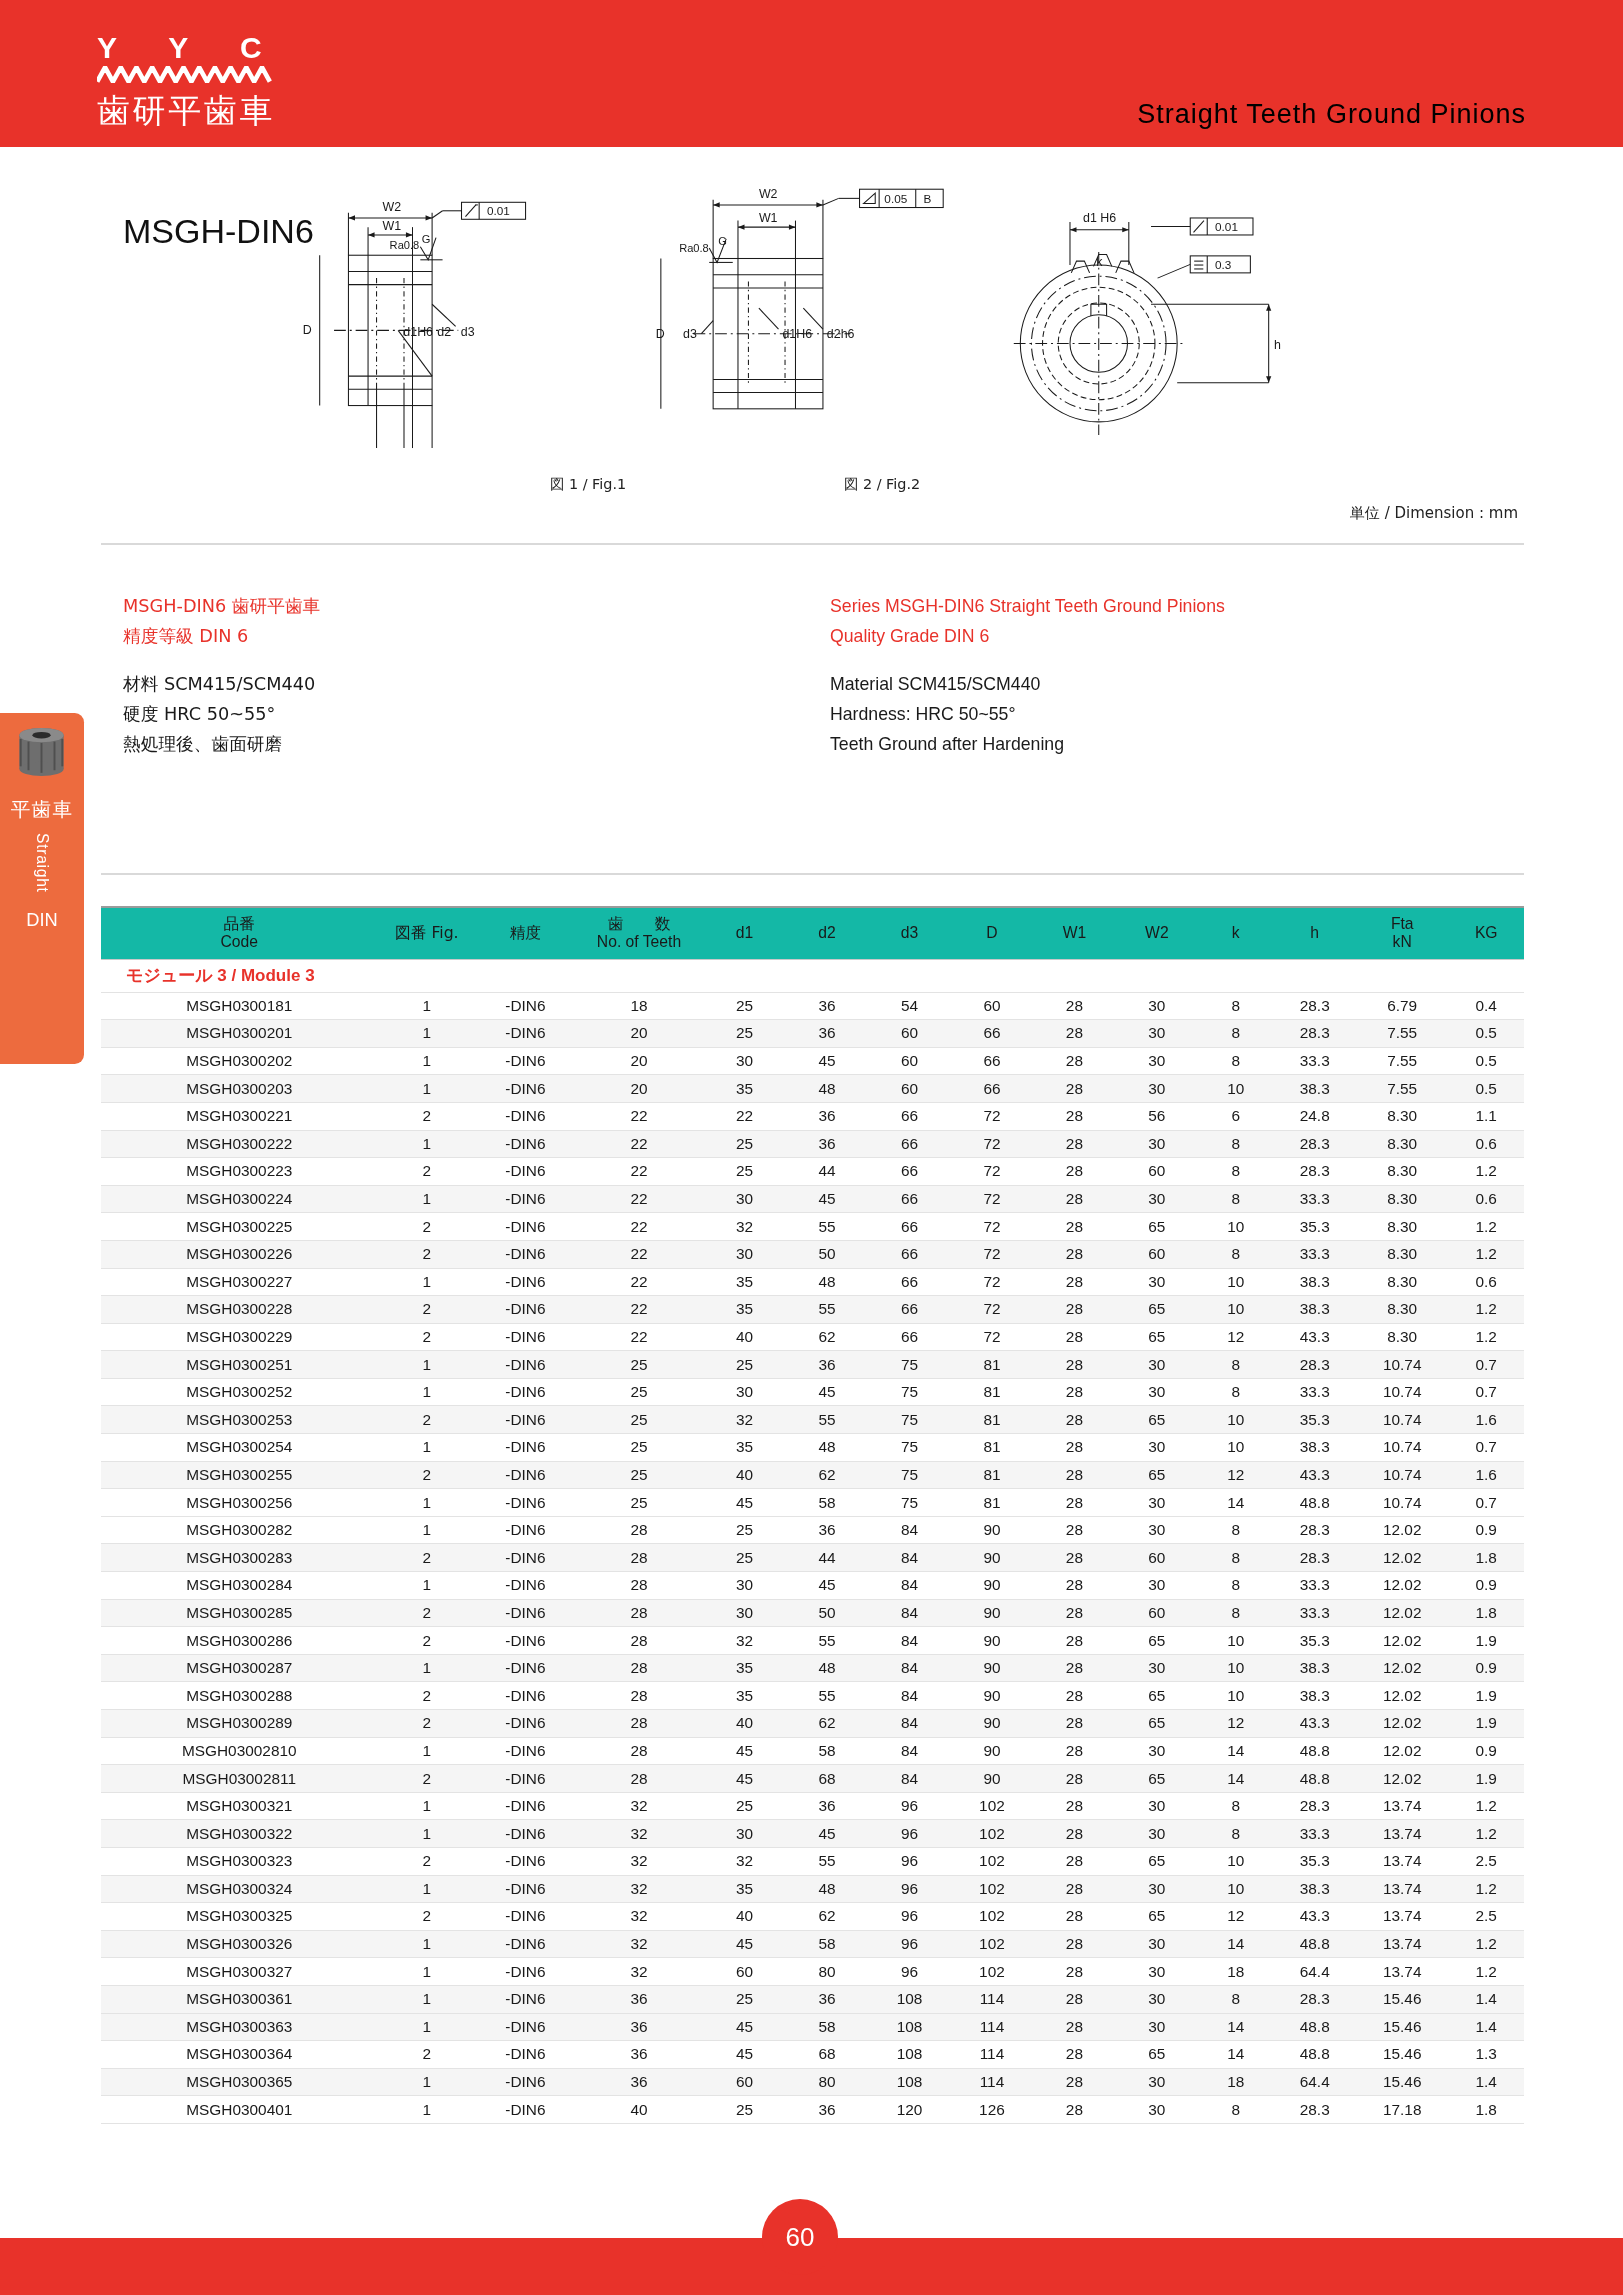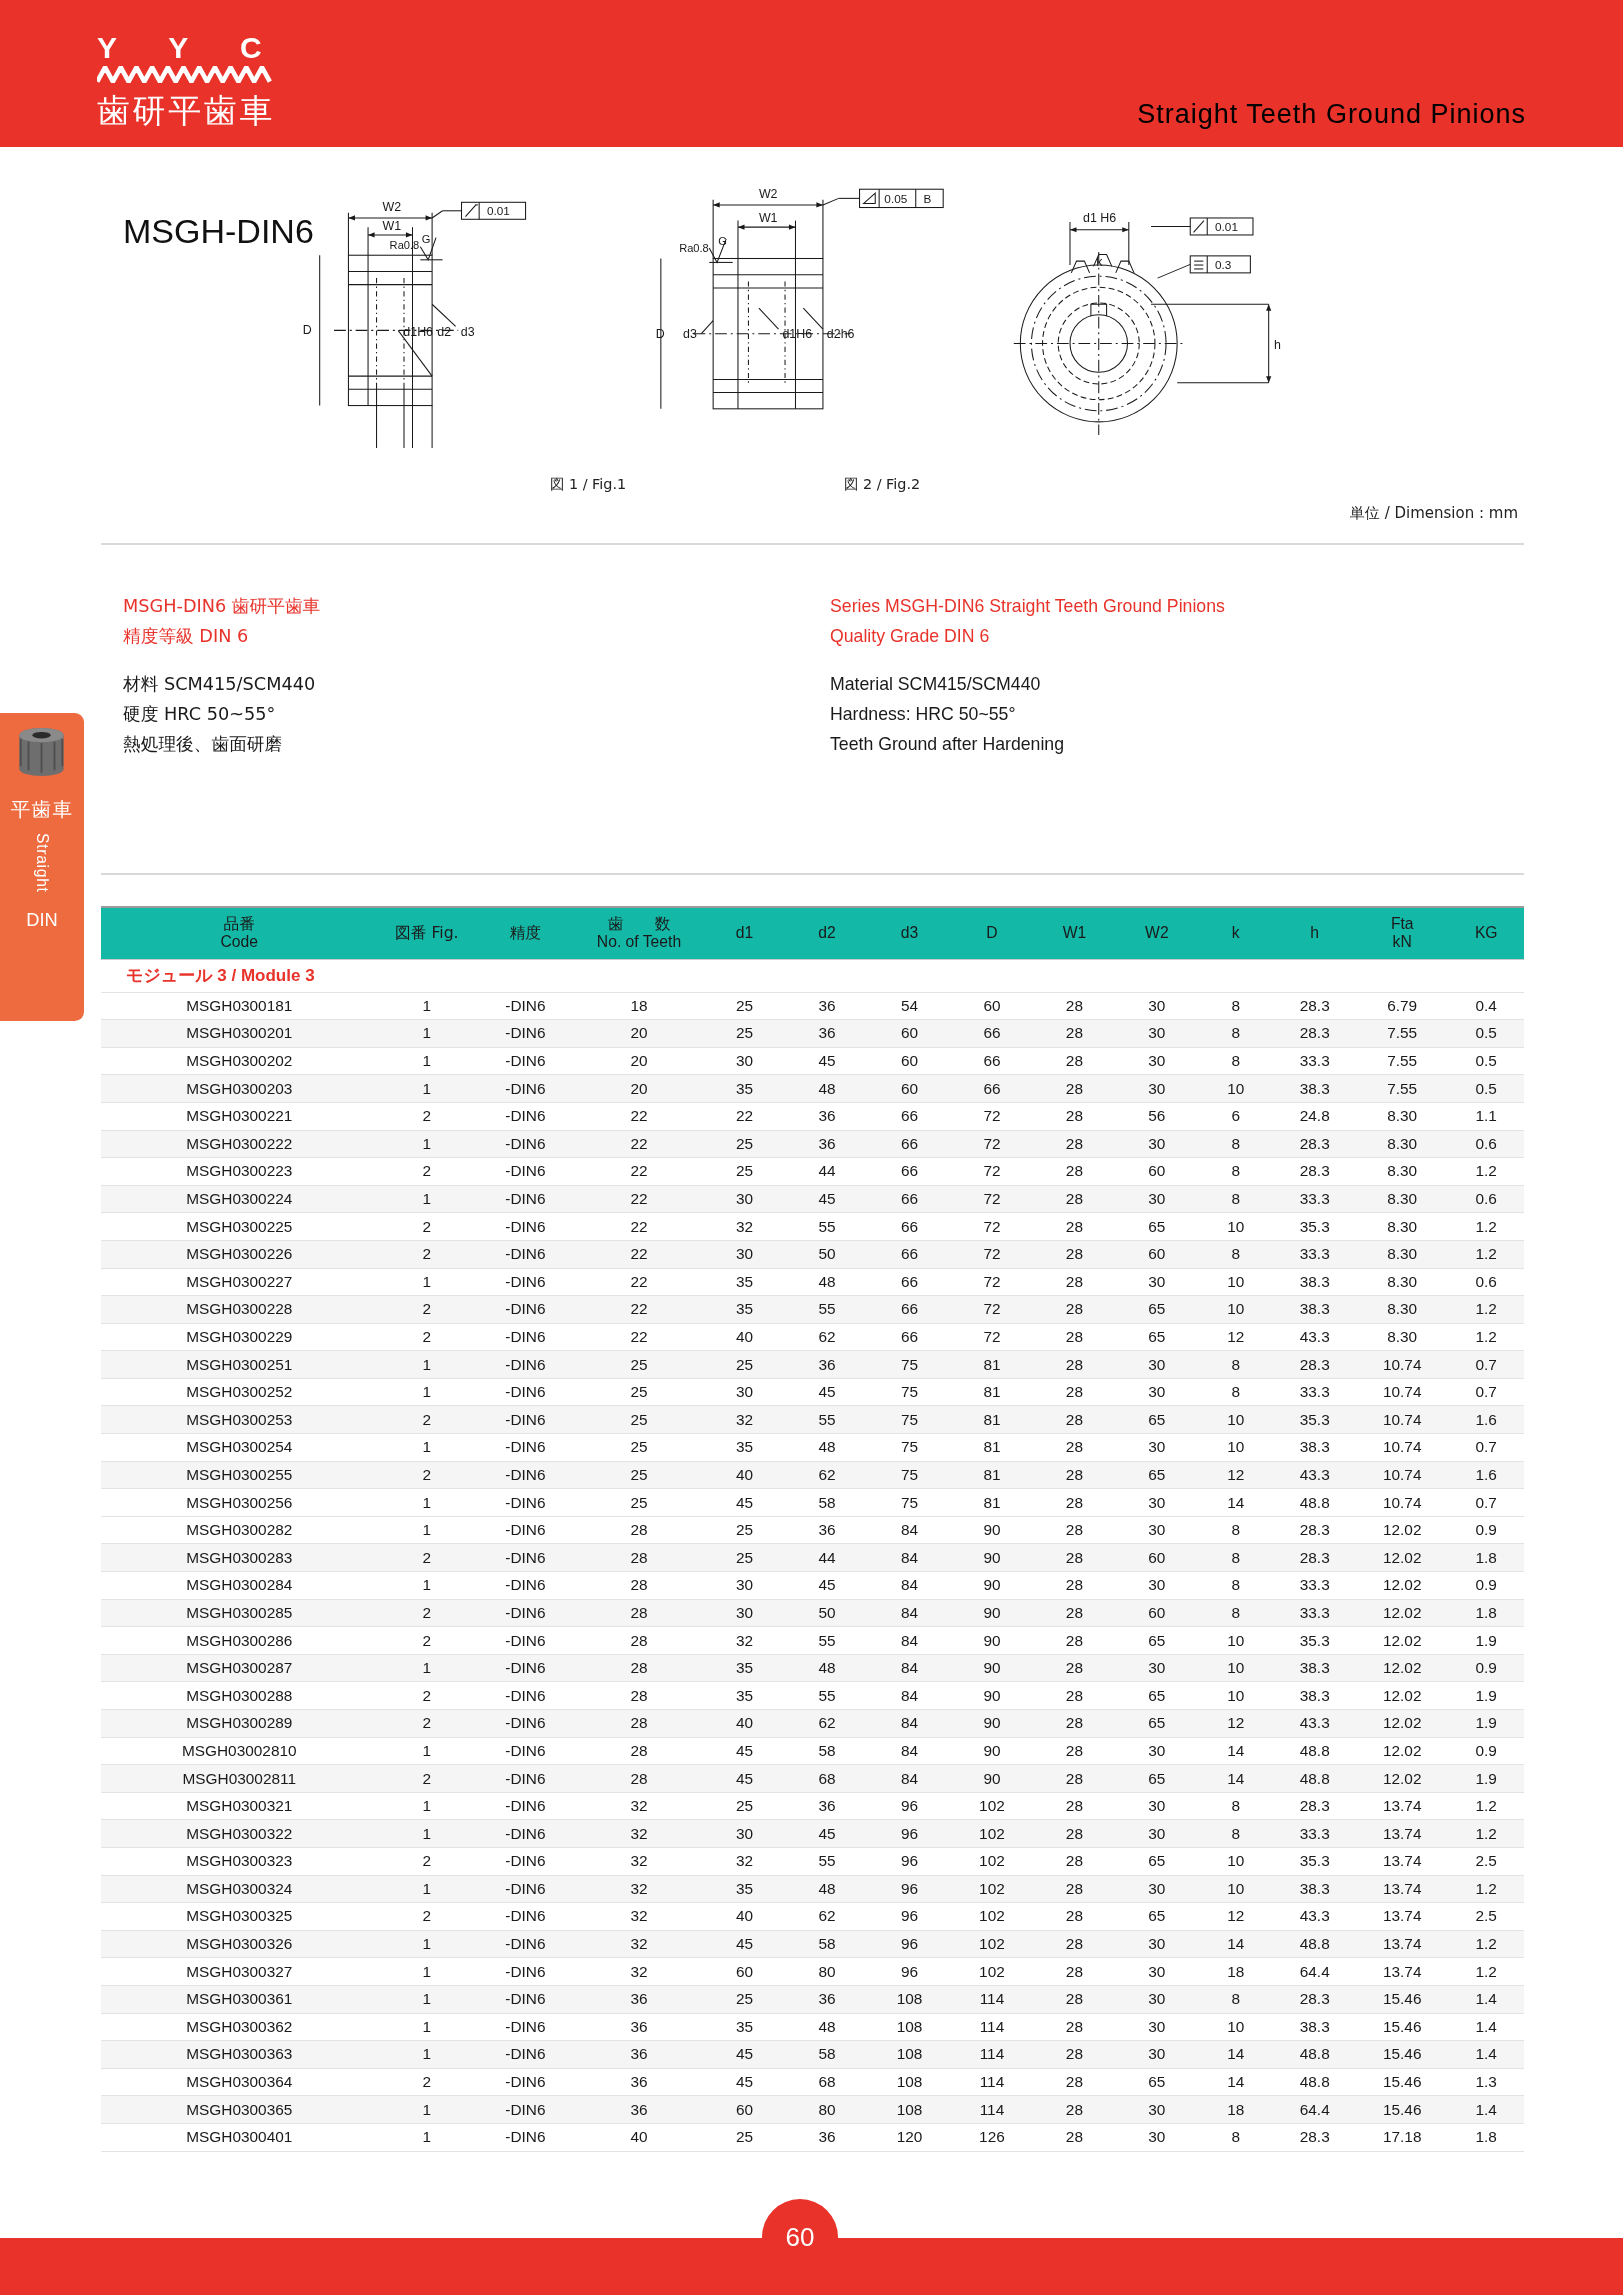--- a/index.html
+++ b/index.html
@@ -28,21 +28,21 @@
     font-size: 33px; margin-top: 4px; letter-spacing: 2.6px;
     font-family: "DejaVu Sans", sans-serif; font-weight: 400;
   }
   .header-title {
     position: absolute; right: 97px; top: 99px;
     color: #000000; font-size: 27px; letter-spacing: 1px;
   }
 
   
   .side-tab {
-    position: absolute; left: 0; top: 713px; width: 84px; height: 308px;
+    position: absolute; left: 0; top: 713px; width: 84px; height: 351px;
     background: #ed6b3e;
     border-top-right-radius: 9.2px; border-bottom-right-radius: 9.2px;
   }
   .side-tab .gear-img {
     position: absolute; top: 9.2px; left: 9.2px; width: 65px; height: 62px;
   }
   .side-tab-text {
     position: absolute; left: 0; top: 85px; width: 84px;
     color: #ffffff; text-align: center;
   }
@@ -1018,36 +1018,20 @@
           <td>36</td>
           <td>108</td>
           <td>114</td>
           <td>28</td>
           <td>30</td>
           <td>8</td>
           <td>28.3</td>
           <td>15.46</td>
           <td>1.4</td>
         </tr>
-        <tr>
-          <td class="code">MSGH0300362</td>
-          <td>1</td>
-          <td>-DIN6</td>
-          <td>36</td>
-          <td>35</td>
-          <td>48</td>
-          <td>108</td>
-          <td>114</td>
-          <td>28</td>
-          <td>30</td>
-          <td>10</td>
-          <td>38.3</td>
-          <td>15.46</td>
-          <td>1.4</td>
-        </tr>
         <tr class="alt">
           <td class="code">MSGH0300363</td>
           <td>1</td>
           <td>-DIN6</td>
           <td>36</td>
           <td>45</td>
           <td>58</td>
           <td>108</td>
           <td>114</td>
           <td>28</td>

